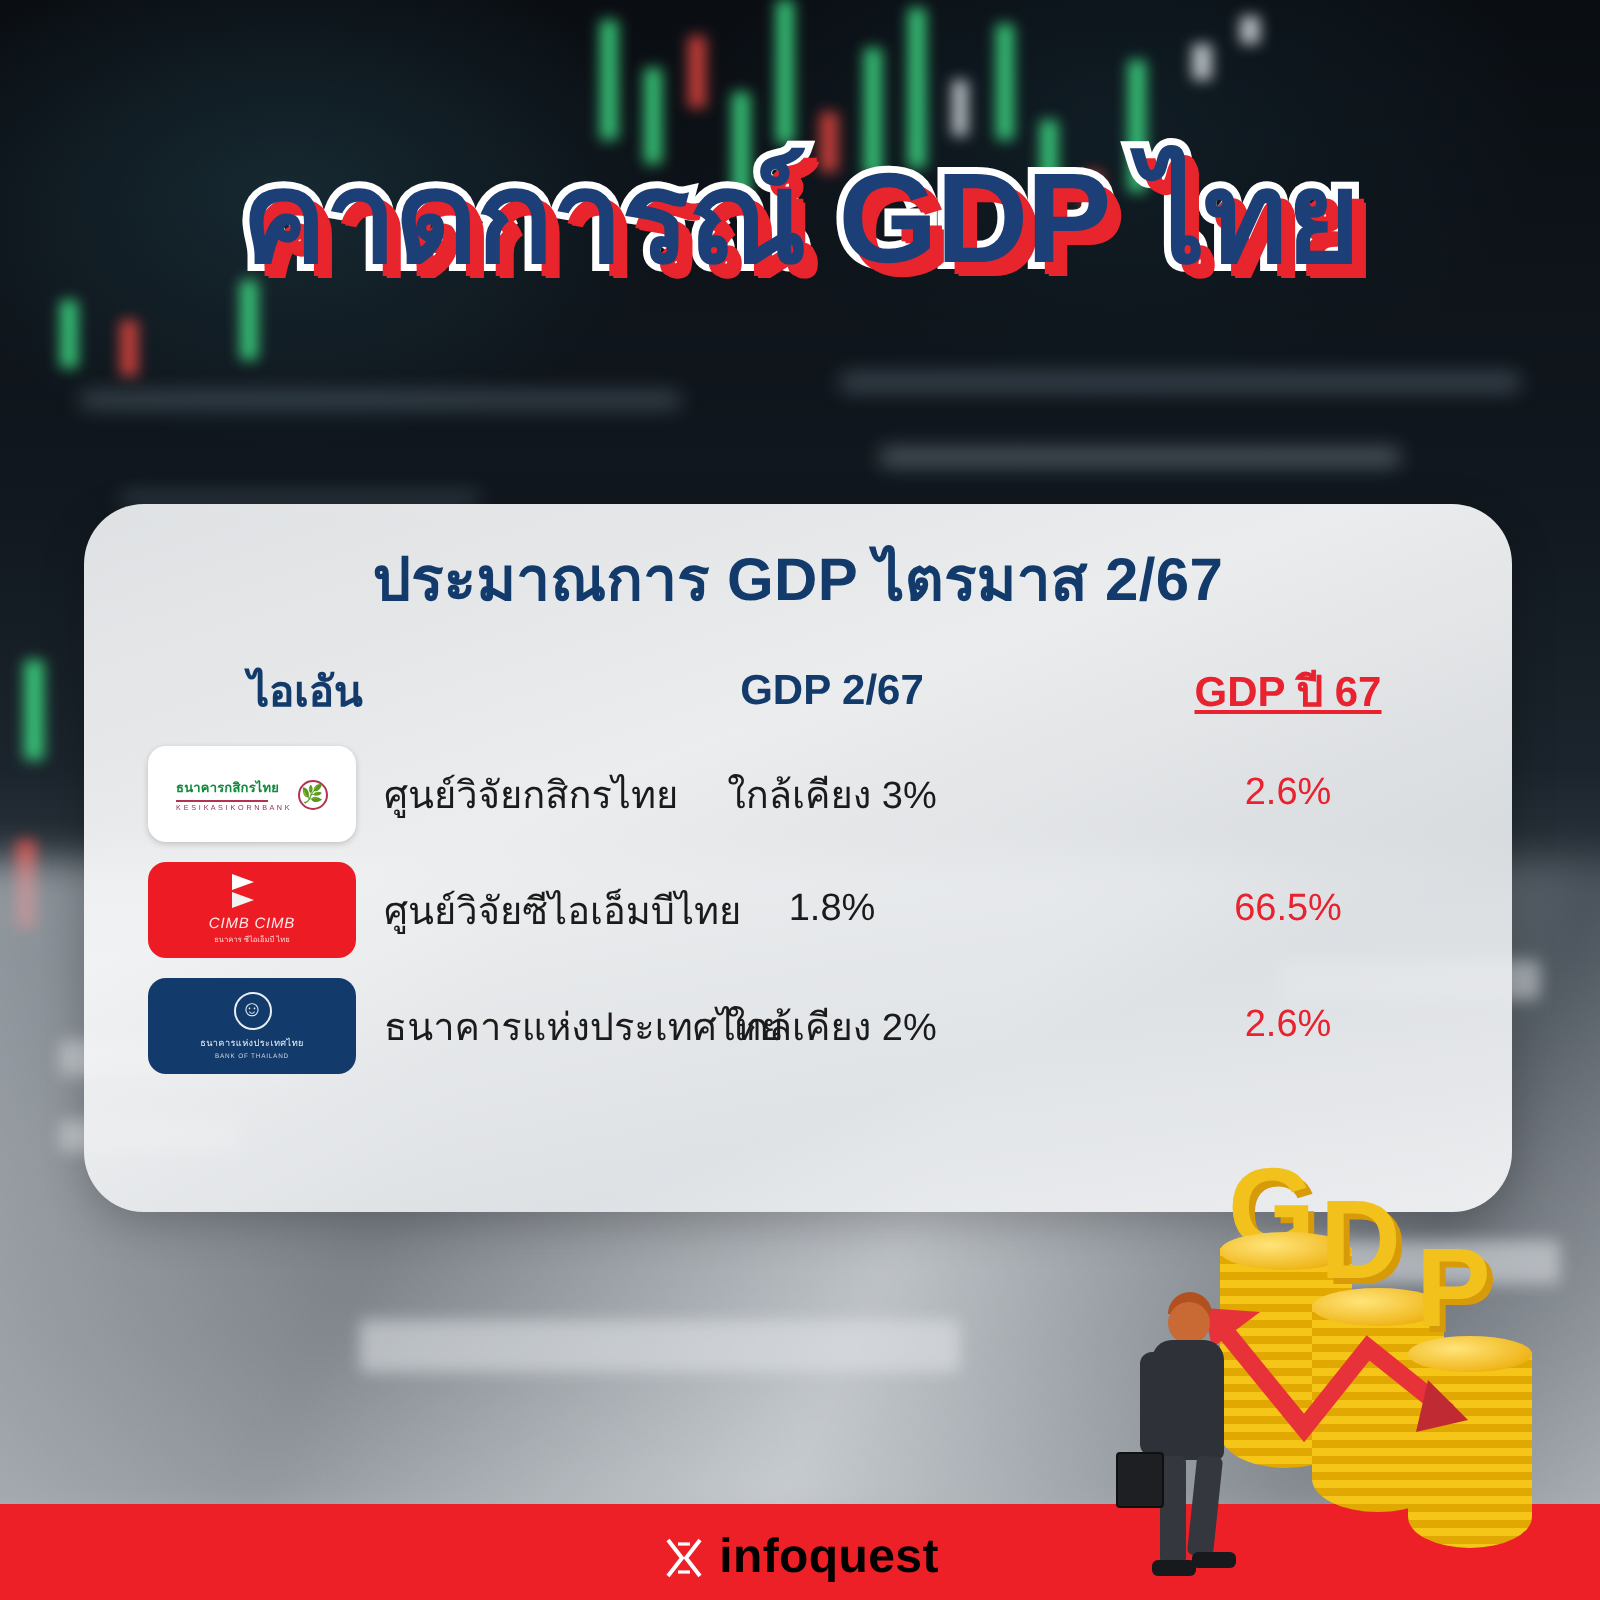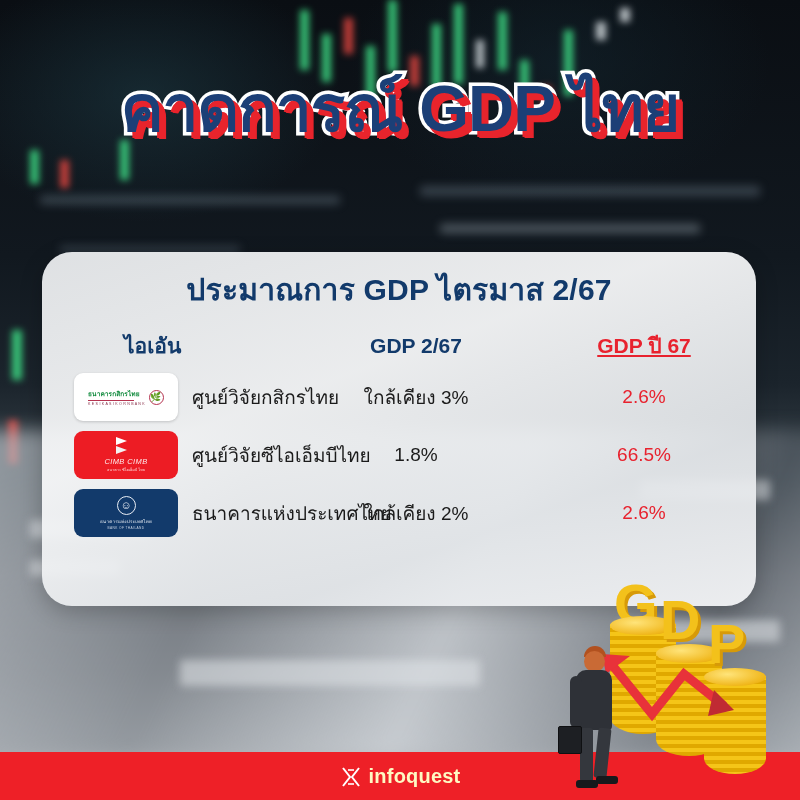--- a/index.html
+++ b/index.html
@@ -138,21 +138,21 @@
 
   
   .footer {
     position:absolute; left:0; right:0; top:752px; height:48px; background:#ee2027;
   }
   .footer-logo {
     position:absolute; left:0; right:0; top:13px;
     display:flex; align-items:center; justify-content:center; gap:7px;
   }
   .iq-mark { width:22px; height:22px; position:relative; }
-  .iq-name { font-size:20px; font-weight:bold; color:#fef9c3; letter-spacing:.2px; }
+  .iq-name { font-size:24px; font-weight:bold; color:#000000; letter-spacing:.2px; }
 </style>
 </head>
 <body>
 
 <div id="stage">
 
   <div class="bg">
     <div class="bg-dark"></div>
 
     <div class="candle cg" style="left:300px;top:10px;width:9px;height:60px;"></div>

